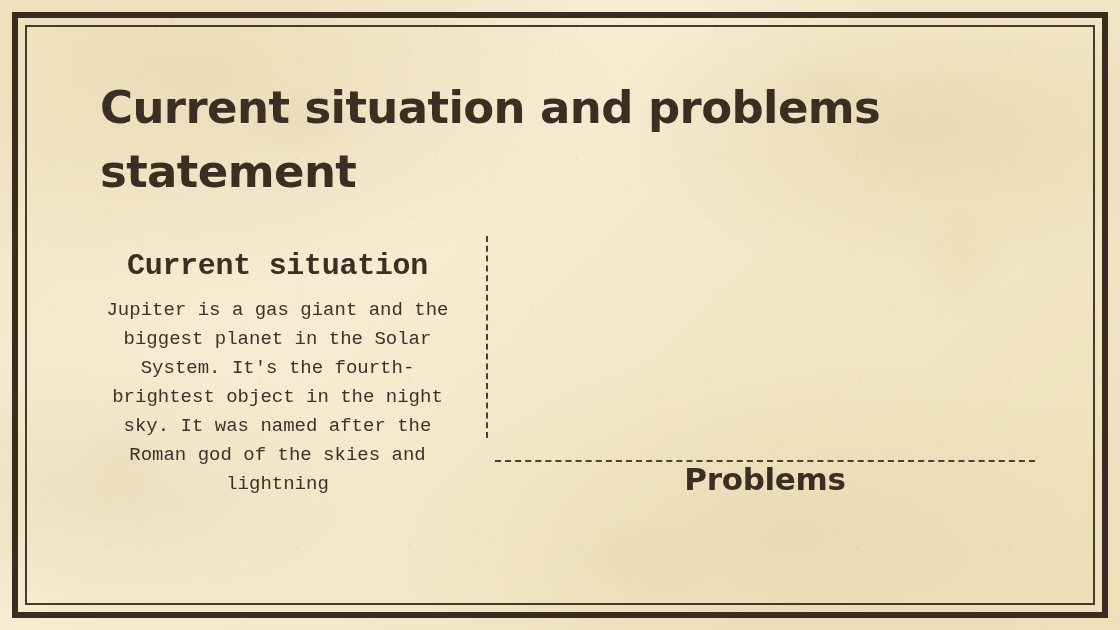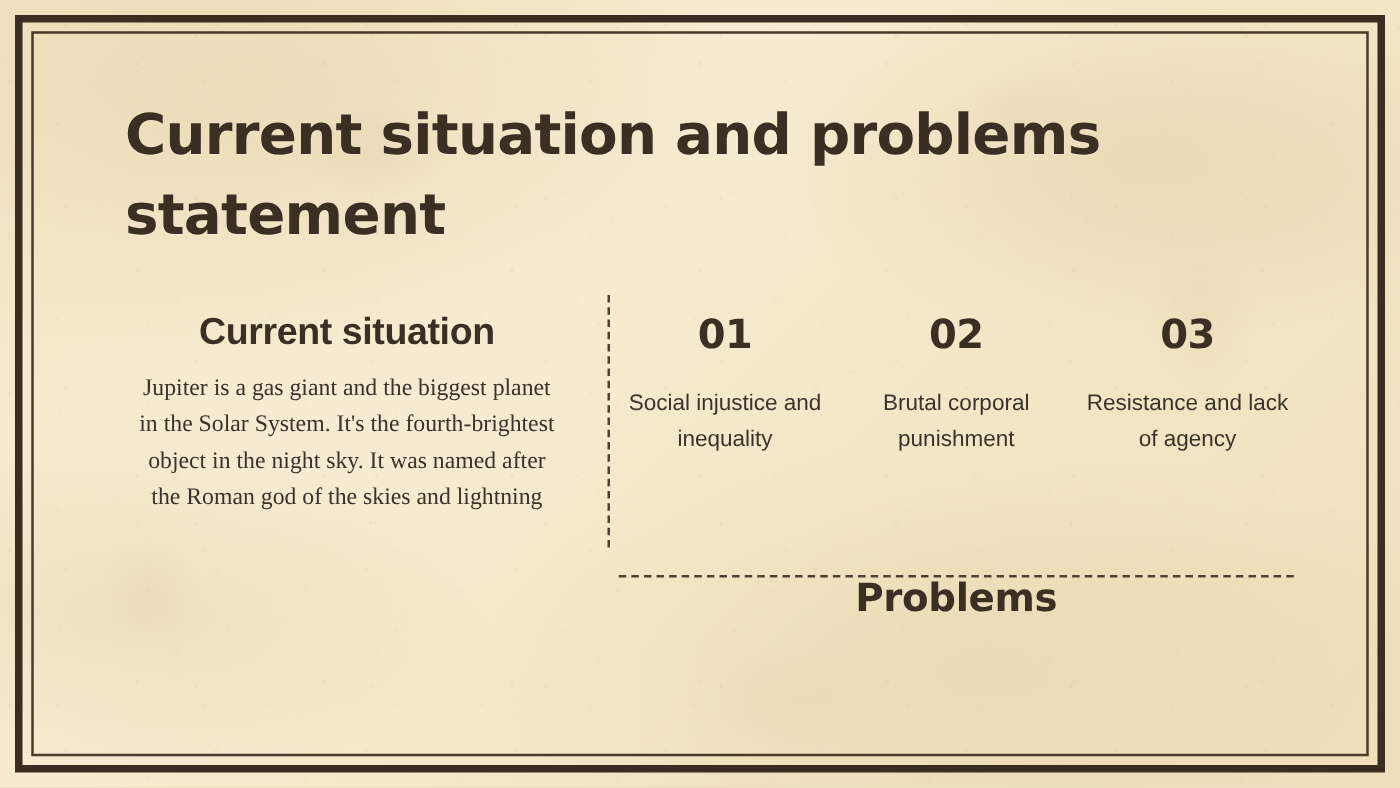--- a/index.html
+++ b/index.html
@@ -105,30 +105,30 @@
   
   .left-col {
     position: absolute;
     left: 95px;
     top: 248px;
     width: 365px;
     text-align: center;
   }
   .left-heading {
     margin: 0 0 12px 0;
-    font-family: Liberation Sans, sans-serif;
+    font-family: Liberation Mono, monospace;
     font-weight: 700;
     font-size: 30px;
     line-height: 36px;
     letter-spacing: -0.3px;
     color: #3b2f23;
   }
   .left-body {
     margin: 11px;
-    font-family: Liberation Serif, serif;
+    font-family: Liberation Mono, monospace;
     font-size: 19px;
     line-height: 29px;
     color: #3a3329;
   }
 
   
   .v-divider {
     position: absolute;
     left: 486px;
     top: 236px;
@@ -207,35 +207,17 @@
     <h1 class="slide-title">Current situation and problems statement</h1>
 
     <div class="left-col">
       <h2 class="left-heading">Current situation</h2>
       <p class="left-body">Jupiter is a gas giant and the biggest planet in the Solar System. It's the fourth-brightest object in the night sky. It was named after the Roman god of the skies and lightning</p>
     </div>
 
     <div class="v-divider"></div>
     <div class="h-divider"></div>
 
-    <div class="cols">
-
-      <div class="col">
-        <span class="col-number">01</span>
-        <span class="col-text">Social injustice and inequality</span>
-      </div>
-
-      <div class="col">
-        <span class="col-number">02</span>
-        <span class="col-text">Brutal corporal punishment</span>
-      </div>
-
-      <div class="col">
-        <span class="col-number">03</span>
-        <span class="col-text">Resistance and lack of agency</span>
-      </div>
-
-    </div>
 
     <h2 class="problems-heading">Problems</h2>
 
   </div>
 </div>
 
 </body></html>

